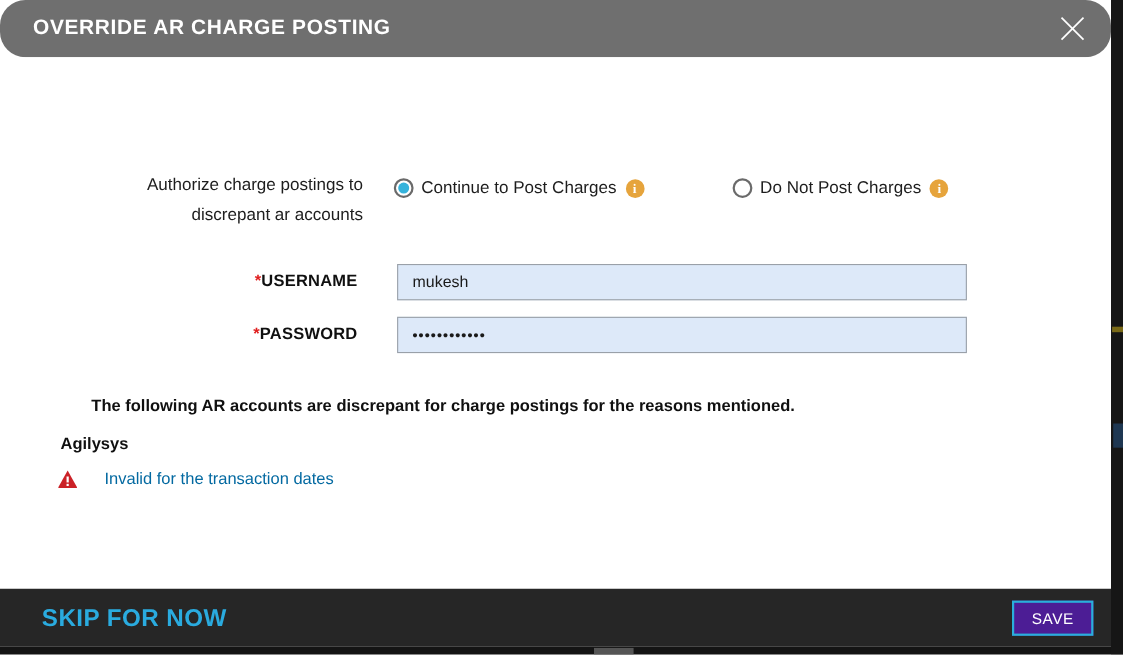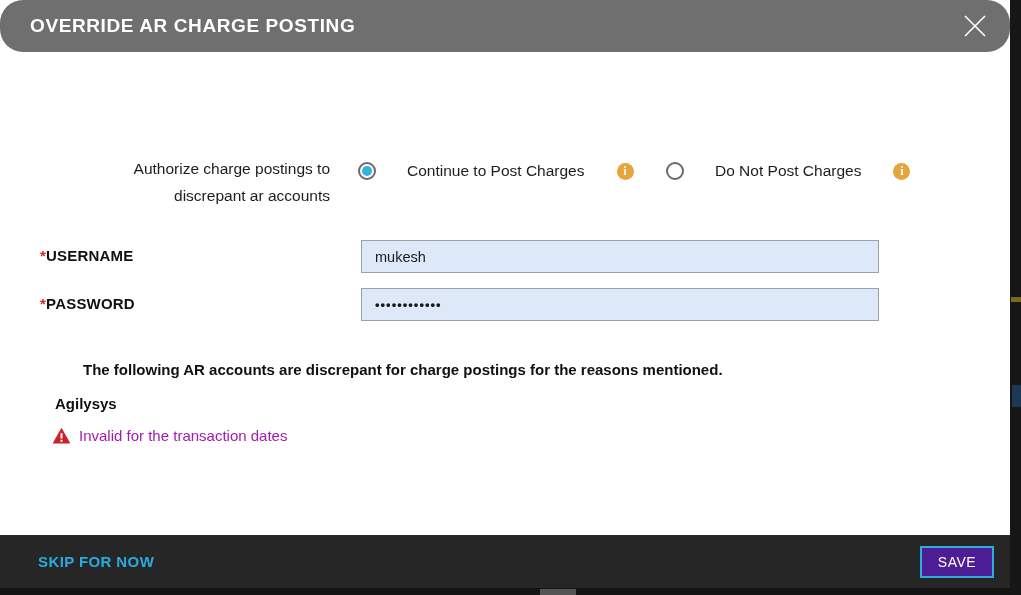--- a/index.html
+++ b/index.html
@@ -41,41 +41,41 @@
     display:flex; align-items:center; justify-content:center;
   }
 
   
   .modal-body { flex:1 1 auto; position:relative; background:#fff; }
 
   .auth-label {
     position:absolute; top:103px; left:85px; width:245px;
     text-align:right; font-size:15.5px; line-height:27px; color:#1d1d1d;
   }
-  .option { position:absolute; display:flex; align-items:center; cursor:pointer;gap:24px; }
+  .option { position:absolute; display:flex; align-items:center; cursor:pointer; }
   .option-1 { top:110px; left:358px; }
   .option-2 { top:110px; left:666px; }
   .radio {
     width:18px; height:18px; border-radius:50%;
     border:2px solid #6a6a6a; background:#fff; position:relative; flex:0 0 18px;
   }
   .option.selected .radio::after {
     content:""; position:absolute; left:2px; top:2px; right:2px; bottom:2px;
     border-radius:50%; background:#35b3dc;
   }
   .option-label { margin-left:7px; font-size:15.5px; color:#1d1d1d; white-space:nowrap; }
   .info-icon {
     margin-left:8px; width:17px; height:17px; border-radius:50%;
     background:#e6a43c; color:#ffffff; font-size:12px; font-weight:700;
     display:flex; align-items:center; justify-content:center; flex:0 0 17px;
     font-family:"Liberation Serif", serif;
   }
 
   .field-label {
-    position:absolute; left:40px; width:285px; 
+    position:absolute; left:40px; width:285px; text-align:right;
     font-size:15px; font-weight:700; color:#101010; letter-spacing:0.2px;
   }
   .field-label .req { color:#e01f1f; }
   .label-username { top:195px; }
   .label-password { top:243px; }
   .text-input {
     position:absolute; left:361px; width:518px; height:33px;
     background:#dde9f9; border:1px solid #9aa0a8;
     font-family:"Liberation Sans", sans-serif;
     font-size:14.5px; color:#1a1a1a; padding:0 13px; outline:none;
@@ -89,31 +89,31 @@
   }
   .account-name {
     position:absolute; top:343px; left:55px;
     font-size:15px; font-weight:700; color:#101010;
   }
   .warning-row {
     position:absolute; top:375px; left:52px;
     display:flex; align-items:center;
   }
   .warning-icon { width:19px; height:17px; flex:0 0 19px; }
-  .warning-text { margin-left:8px; font-size:15px; color:#a21caf; }
+  .warning-text { margin-left:24px; font-size:15px; color:#0369a1; }
 
   
   .modal-footer {
     height:53px; flex:0 0 53px;
     background:#262626;
     display:flex; align-items:center; justify-content:space-between;
     padding:0 16px 0 38px;
   }
   .skip-link {
-    color:#2aabdf; font-size:15px; font-weight:600; letter-spacing:0.4px;
+    color:#2aabdf; font-size:22px; font-weight:600; letter-spacing:0.4px;
     cursor:pointer;
   }
   .save-btn {
     width:74px; height:32px;
     background:#4c1d95; border:2px solid #2aafdb; color:#ffffff;
     font-family:"Liberation Sans", sans-serif;
     font-size:14px; letter-spacing:0.5px; cursor:pointer;
   }
 </style>
 </head>

